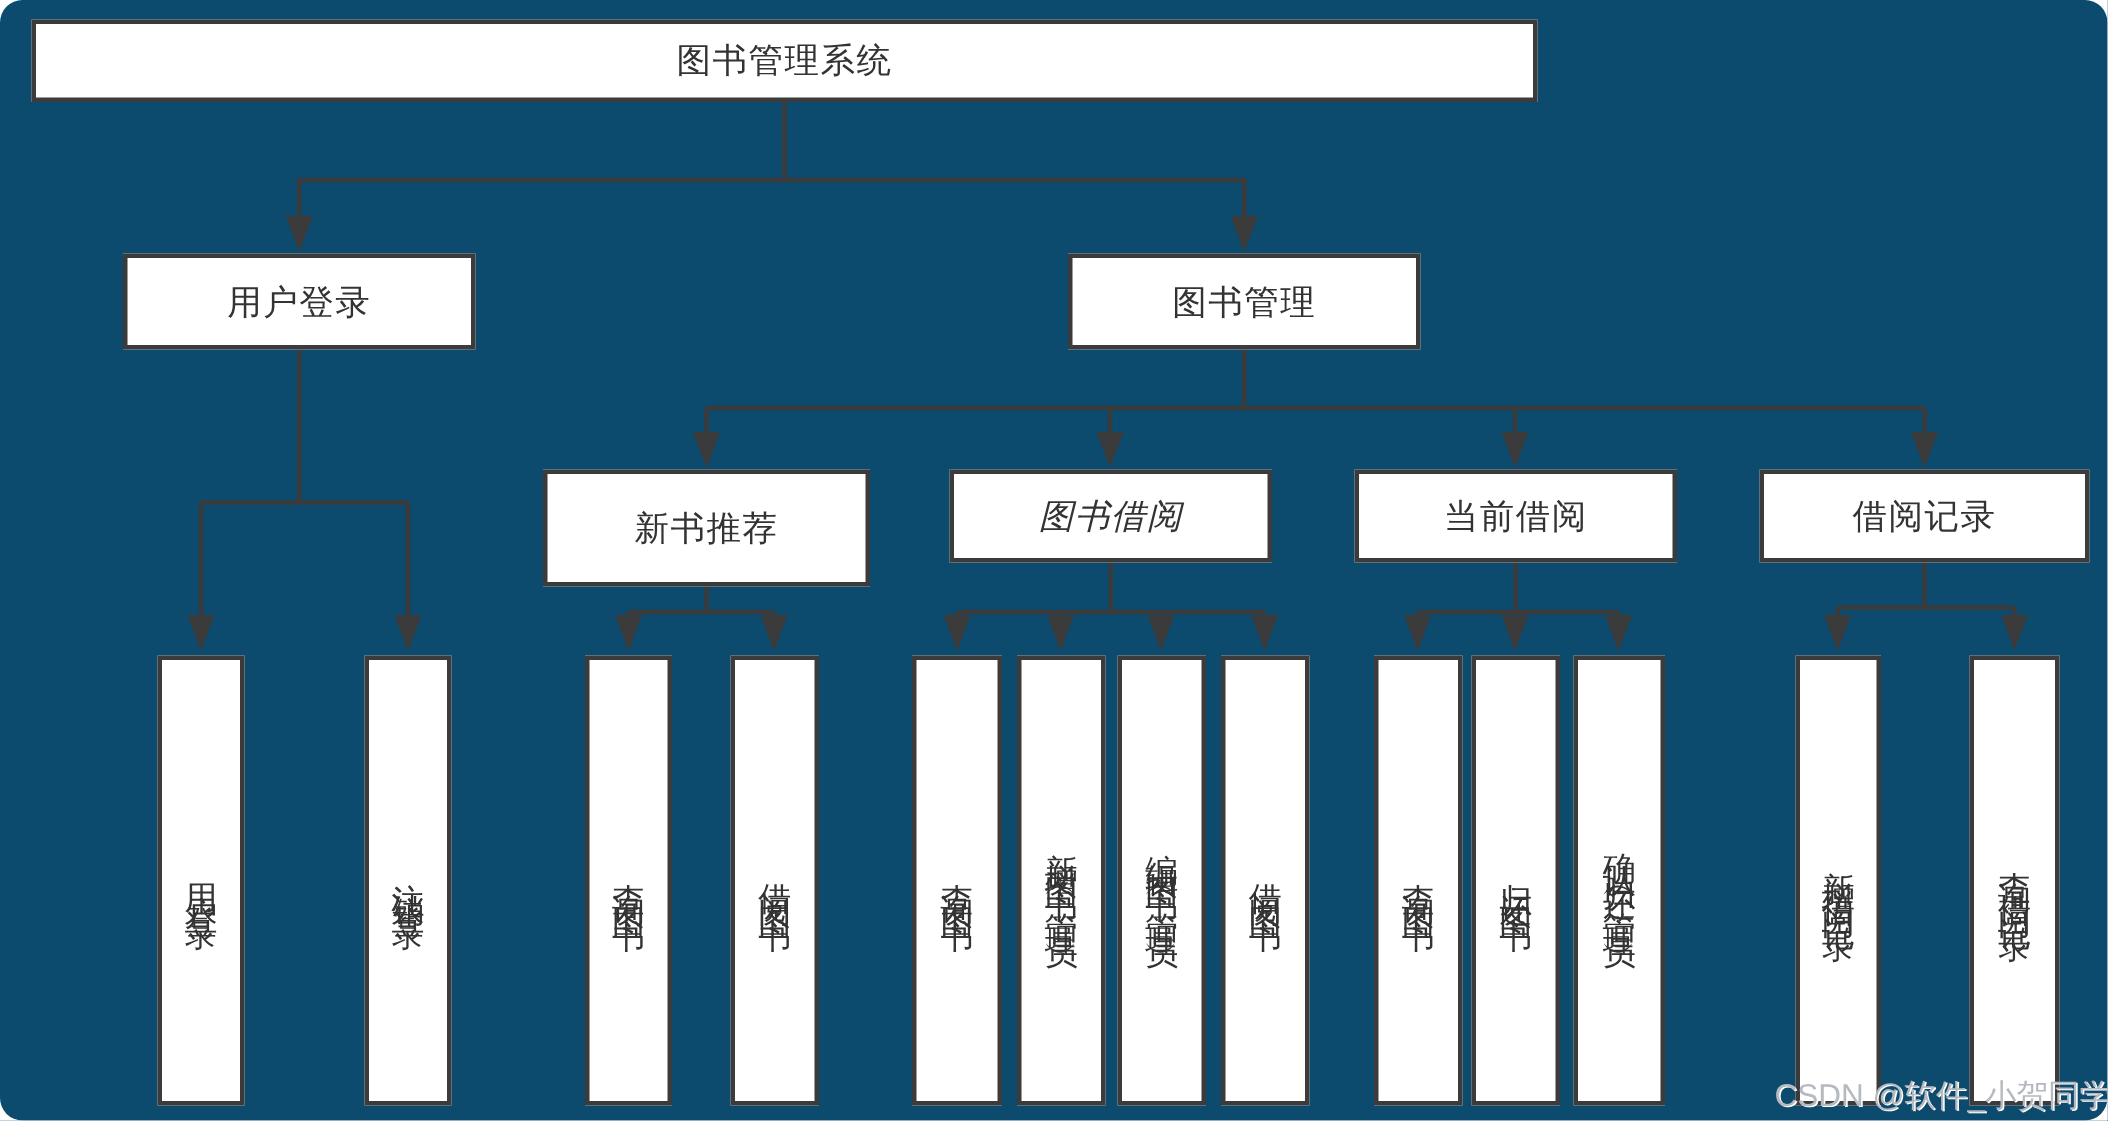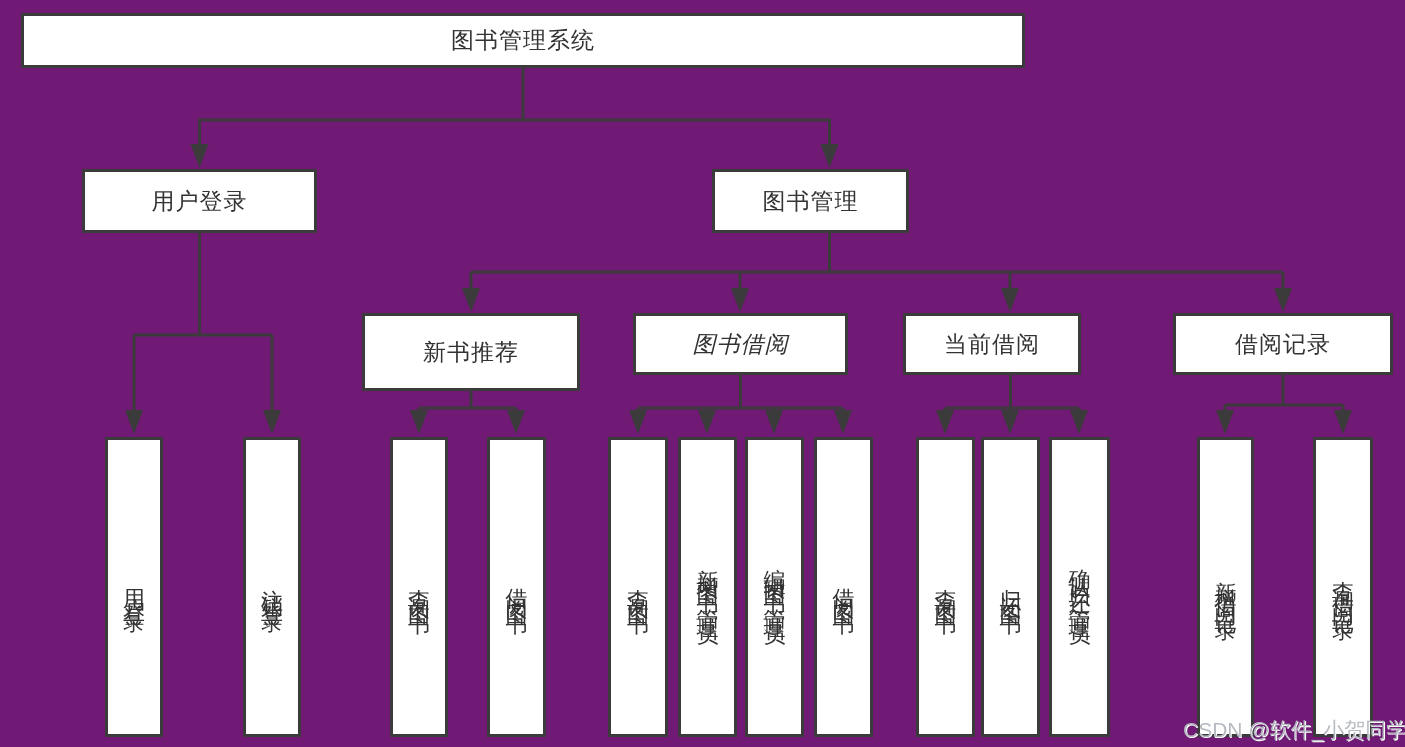--- a/index.html
+++ b/index.html
@@ -4,23 +4,24 @@
 <style>
   html, body {
     margin: 0;
     padding: 0;
     background: #ffffff;
   }
   .canvas {
     position: relative;
     width: 1405px;
     height: 747px;
-    background: #701a75;
+    background: #0c4a6e;
     overflow: hidden;
     font-family: "Liberation Sans", sans-serif;
+    border-radius: 15px;
   }
   .connectors {
     position: absolute;
     left: 0;
     top: 0;
     z-index: 1;
   }
   .node {
     position: absolute;
     box-sizing: border-box;
@@ -102,31 +103,31 @@
     </g>
   </svg>
 
   <div class="node h-node" style="left:21px; top:13px; width:1004px; height:55px;">
     <span>图书管理系统</span>
   </div>
 
   <div class="node h-node" style="left:82px; top:169px; width:235px; height:64px;">
     <span>用户登录</span>
   </div>
-  <div class="node h-node" style="left:712px; top:169px; width:197px; height:64px;">
+  <div class="node h-node" style="left:712px; top:169px; width:235px; height:64px;">
     <span>图书管理</span>
   </div>
 
   <div class="node h-node" style="left:362px; top:313px; width:218px; height:78px;">
     <span>新书推荐</span>
   </div>
   <div class="node h-node" style="left:633px; top:313px; width:215px; height:62px;font-style:italic;">
     <span>图书借阅</span>
   </div>
-  <div class="node h-node" style="left:903px; top:313px; width:178px; height:62px;">
+  <div class="node h-node" style="left:903px; top:313px; width:215px; height:62px;">
     <span>当前借阅</span>
   </div>
   <div class="node h-node" style="left:1173px; top:313px; width:220px; height:62px;">
     <span>借阅记录</span>
   </div>
 
   <div class="node v-node" style="left:105px; top:437px; width:58px; height:300px;">
     <span>用户登录</span>
   </div>
   <div class="node v-node" style="left:243px; top:437px; width:58px; height:300px;">

